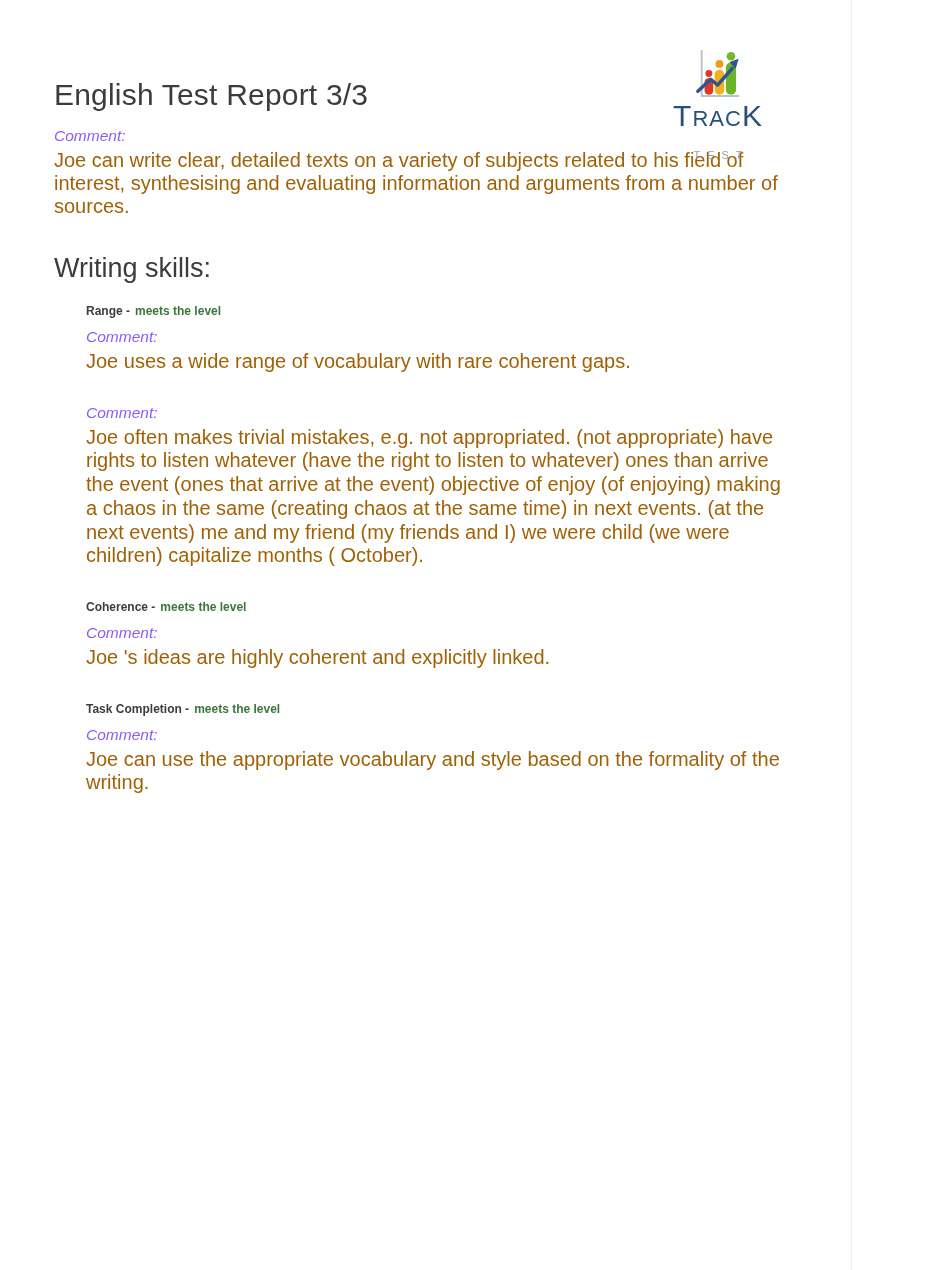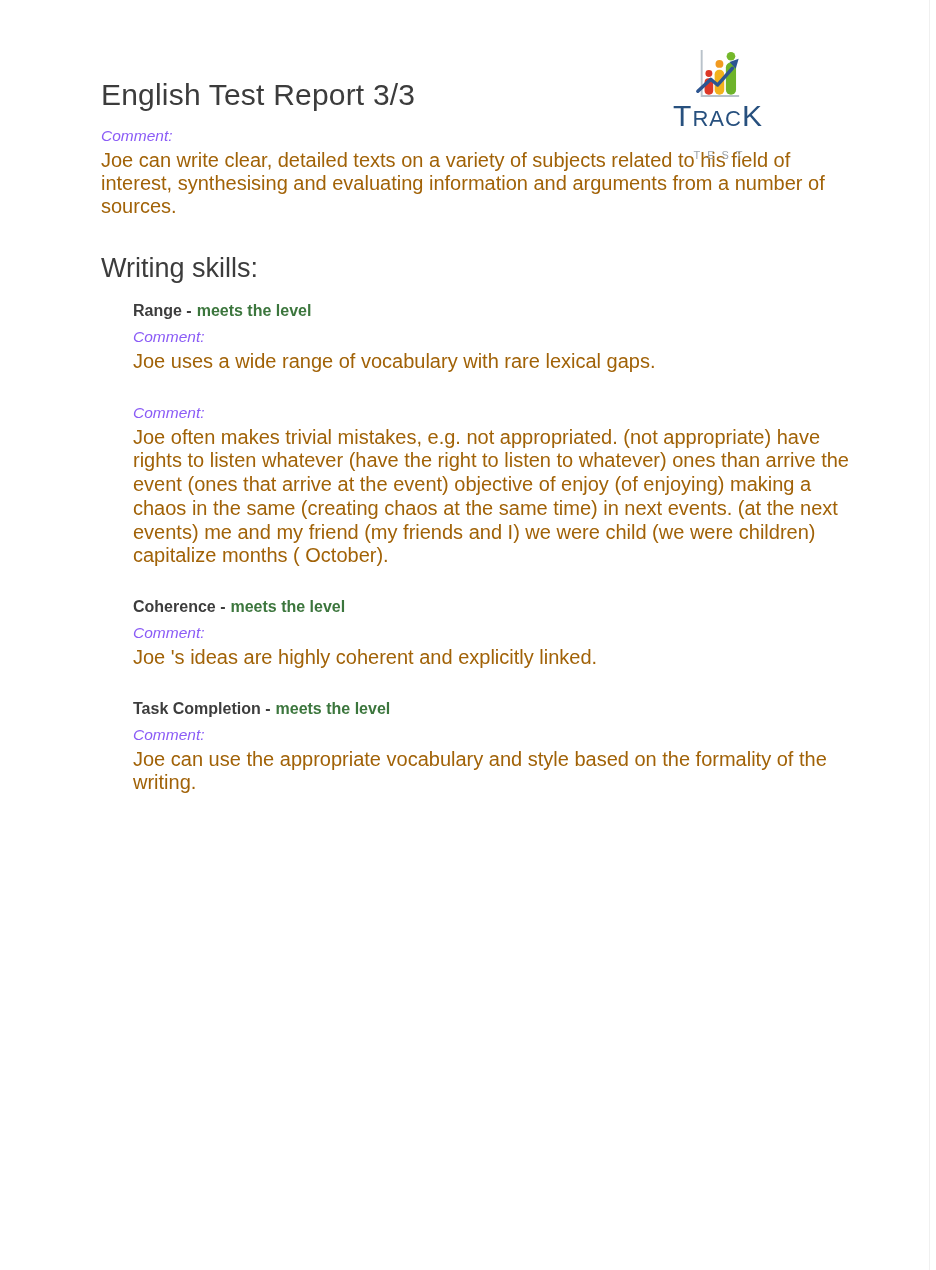--- a/index.html
+++ b/index.html
@@ -10,25 +10,25 @@
   body {
     width: 936px;
     height: 1270px;
     font-family: "Liberation Sans", "DejaVu Sans", sans-serif;
     color: #454545;
     position: relative;
     overflow: hidden;
   }
   .page {
     position: relative;
-    width: 930px;
+    width: 852px;
     height: 1270px;
     background: #ffffff;
     box-sizing: border-box;
-    padding: 0 66px 0 101px;
+    padding: 0 66px 0 54px;
     border-right: 1px solid #f0f0f0;
   }
   
   .report-title {
     margin: 0;
     padding-top: 76px;
     font-size: 30px;
     line-height: 38px;
     font-weight: 400;
     color: #3c3c3c;
@@ -97,21 +97,21 @@
     font-weight: 400;
     color: #3c3c3c;
   }
   .skills-list {
     margin-left: 32px;
     margin-top: 15px;
   }
   .skill { margin-top: 28px; }
   .skill:first-child { margin-top: 0; }
   .skill-title {
-    font-size: 16px;
+    font-size: 12px;
     line-height: 22px;
     font-weight: 700;
     color: #3d3d3d;
   }
   .skill-title .skill-result { margin-left: 5px; }
   .skill-result.pass { color: #3c763d; }
   .skill-result.fail { color: #a94442; }
   .skill .comment-label { margin-top: 4px; }
   .skill .comment-text {
     margin-top: 2px;
@@ -151,21 +151,21 @@
   <div class="comment-label">Comment:</div>
   <p class="comment-text">Joe can write clear, detailed texts on a variety of subjects related to his field of interest, synthesising and evaluating information and arguments from a number of sources.</p>
 
   <h3 class="skills-heading">Writing skills:</h3>
 
   <div class="skills-list">
 
     <div class="skill">
       <div class="skill-title"><span>Range -</span><span class="skill-result pass">meets the level</span></div>
       <div class="comment-label">Comment:</div>
-      <p class="comment-text">Joe uses a wide range of vocabulary with rare lexical gaps.</p>
+      <p class="comment-text">Joe uses a wide range of vocabulary with rare coherent gaps.</p>
     </div>
 
     <div class="skill">
       <div class="comment-label">Comment:</div>
       <p class="comment-text">Joe often makes trivial mistakes, e.g. not appropriated. (not appropriate) have rights to listen whatever (have the right to listen to whatever) ones than arrive the event (ones that arrive at the event) objective of enjoy (of enjoying) making a chaos in the same (creating chaos at the same time) in next events. (at the next events) me and my friend (my friends and I) we were child (we were children) capitalize months ( October).</p>
     </div>
 
     <div class="skill">
       <div class="skill-title"><span>Coherence -</span><span class="skill-result pass">meets the level</span></div>
       <div class="comment-label">Comment:</div>

